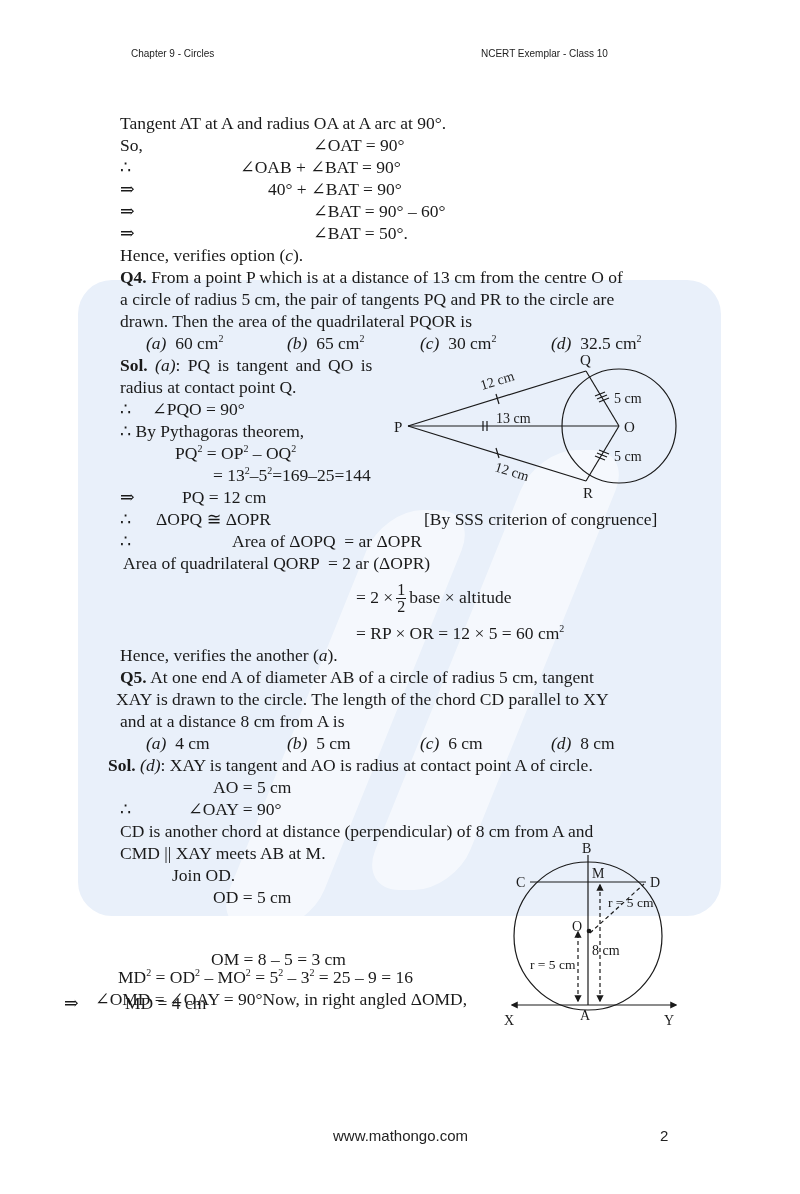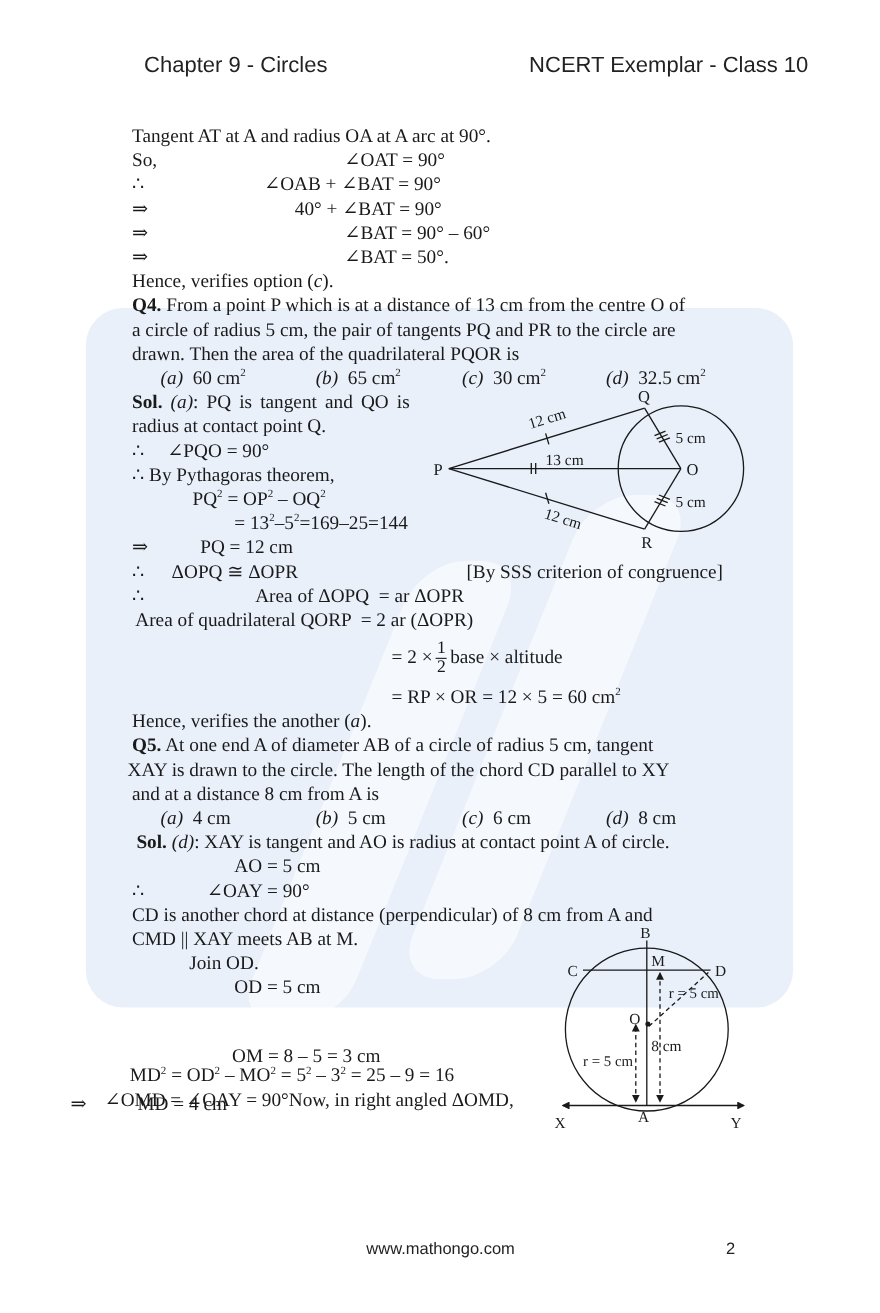--- a/index.html
+++ b/index.html
@@ -1,18 +1,18 @@
 <!DOCTYPE html>
 <html><head>
 <meta charset="utf-8">
 <style>
   html, body { margin:0; padding:0; background:#ffffff; }
   body { width:800px; height:1194px; position:relative; overflow:hidden;
          font-family:"Liberation Serif","DejaVu Serif",serif; color:#1a1a1a; }
-  .hdr { position:absolute; top:48px; font-family:"Liberation Sans","DejaVu Sans",sans-serif; font-size:20px; color:#222; }
+  .hdr { position:absolute; top:48px; font-family:"Liberation Sans","DejaVu Sans",sans-serif; font-size:10px; color:#222; }
   .panel { position:absolute; left:78px; top:280px; width:643px; height:636px; background:#e9f0fa; border-radius:34px; }
   .wm { position:absolute; background:#ffffff; opacity:0.55; border-radius:40px; transform:skewX(-22deg); }
   .t { position:absolute; font-size:17.5px; line-height:22px; white-space:nowrap; }
   .b { font-weight:bold; }
   .i { font-style:italic; }
   sup { font-size:10px; vertical-align:7px; line-height:0; }
   .frac { display:inline-block; vertical-align:middle; text-align:center; font-size:16px; line-height:16px; margin:0 3px; }
   .frac span { display:block; }
   .frac .num { border-bottom:1px solid #1a1a1a; padding:0 1px; }
   .ftr { position:absolute; top:1127px; font-family:"Liberation Sans","DejaVu Sans",sans-serif; font-size:15px; color:#222; }
@@ -100,21 +100,21 @@
 </svg>
 
 <div class="t" style="left:120px; top:666px;"><span class="b">Q5.</span> <span>At one end A of diameter AB of a circle of radius 5 cm, tangent</span></div>
 <div class="t" style="left:116px; top:688px;">XAY is drawn to the circle. The length of the chord CD parallel to XY</div>
 <div class="t" style="left:120px; top:710px;">and at a distance 8 cm from A is</div>
 <div class="t" style="left:146px; top:732px;"><span class="i">(a)</span>&nbsp; <span>4 cm</span></div>
 <div class="t" style="left:287px; top:732px;"><span class="i">(b)</span>&nbsp; <span>5 cm</span></div>
 <div class="t" style="left:420px; top:732px;"><span class="i">(c)</span>&nbsp; <span>6 cm</span></div>
 <div class="t" style="left:551px; top:732px;"><span class="i">(d)</span>&nbsp; <span>8 cm</span></div>
 
-<div class="t" style="left:124px; top:754px;"><span class="b">Sol.</span> <span class="i">(d)</span><span>: XAY is tangent and AO is radius at contact point A of circle.</span></div>
+<div class="t" style="left:108px; top:754px;"><span class="b">Sol.</span> <span class="i">(d)</span><span>: XAY is tangent and AO is radius at contact point A of circle.</span></div>
 <div class="t" style="left:213px; top:776px;">AO = 5 cm</div>
 <div class="t" style="left:120px; top:798px;">∴</div>
 <div class="t" style="left:188px; top:798px;">∠OAY = 90°</div>
 <div class="t" style="left:120px; top:820px;">CD is another chord at distance (perpendicular) of 8 cm from A and</div>
 <div class="t" style="left:120px; top:842px;">CMD || XAY meets AB at M.</div>
 <div class="t" style="left:172px; top:864px;">Join OD.</div>
 <div class="t" style="left:213px; top:886px;">OD = 5 cm</div>
 <div class="t" style="left:211px; top:948px;">OM = 8 – 5 = 3 cm</div>
 <div class="t" style="left:95px; top:988px;">∠OMD = ∠OAY = 90°Now, in right angled ΔOMD,</div>
 <div class="t" style="left:118px; top:966px;"><span>MD</span><sup>2</sup><span> = OD</span><sup>2</sup><span> – MO</span><sup>2</sup><span> = 5</span><sup>2</sup><span> – 3</span><sup>2</sup><span> = 25 – 9 = 16</span></div>

